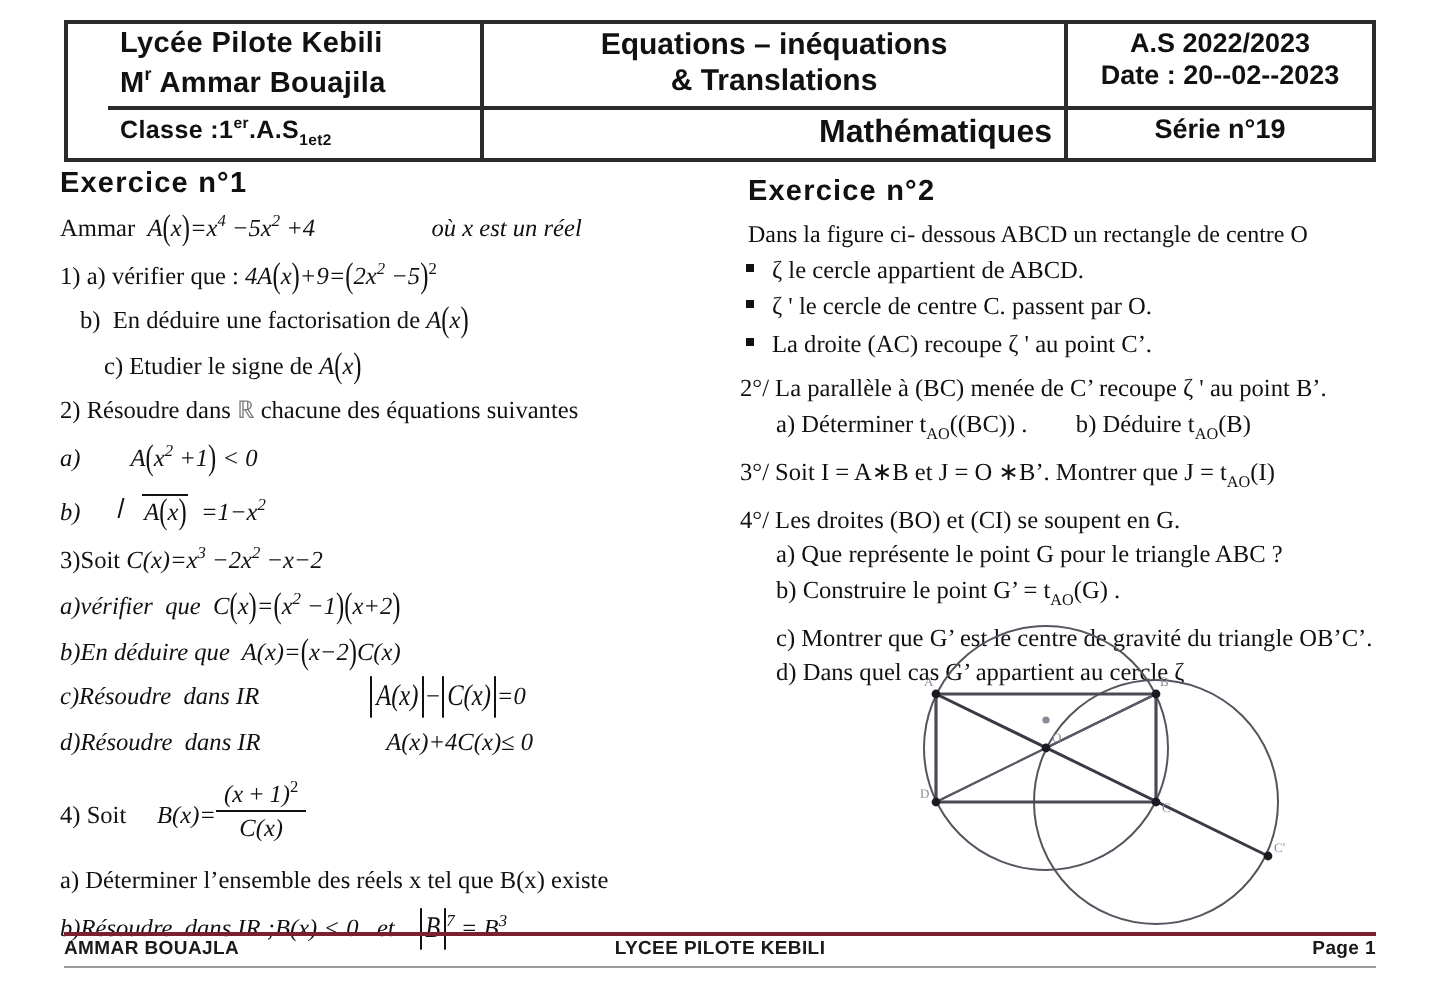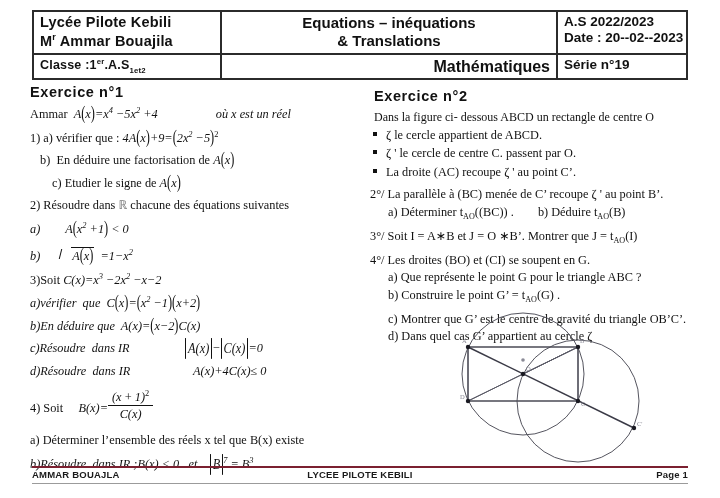--- a/index.html
+++ b/index.html
@@ -12,26 +12,27 @@
     position:relative;
   }
   .page{position:relative;width:720px;height:498px;}
 
   
   .hdr{
     position:absolute;left:32px;top:10px;width:656px;
     border:2px solid #2b2b2b;
     box-sizing:border-box;
     font-family:"Liberation Sans", sans-serif;
+    padding-left:20px;
   }
   .hdr-row{display:flex;}
   .hdr-row.top{border-bottom:2px solid #2b2b2b;}
   .hdr-c1{width:188px;box-sizing:border-box;border-right:2px solid #2b2b2b;padding:2px 6px;}
   .hdr-c2{flex:1;box-sizing:border-box;border-right:2px solid #2b2b2b;padding:2px 6px;text-align:center;}
-  .hdr-c3{width:128px;box-sizing:border-box;padding:2px 6px;text-align:left;}
+  .hdr-c3{width:152px;box-sizing:border-box;padding:2px 6px;text-align:center;}
   .hdr-c1 .ln{font-size:14.5px;font-weight:bold;line-height:1.22;letter-spacing:.2px;white-space:nowrap;}
   .hdr-c2 .ln{font-size:15px;font-weight:bold;line-height:1.22;white-space:nowrap;}
   .hdr-c3 .ln{font-size:13.5px;font-weight:bold;line-height:1.22;white-space:nowrap;}
   .hdr-row.bot .hdr-c1 .ln{font-size:12.5px;}
   .hdr-row.bot .hdr-c2 .ln{font-size:16px;text-align:right;}
   .hdr-row.bot .hdr-c3 .ln{font-size:13.5px;}
   sup.sm{font-size:.62em;vertical-align:super;}
   sub.sm{font-size:.62em;vertical-align:sub;}
 
   

